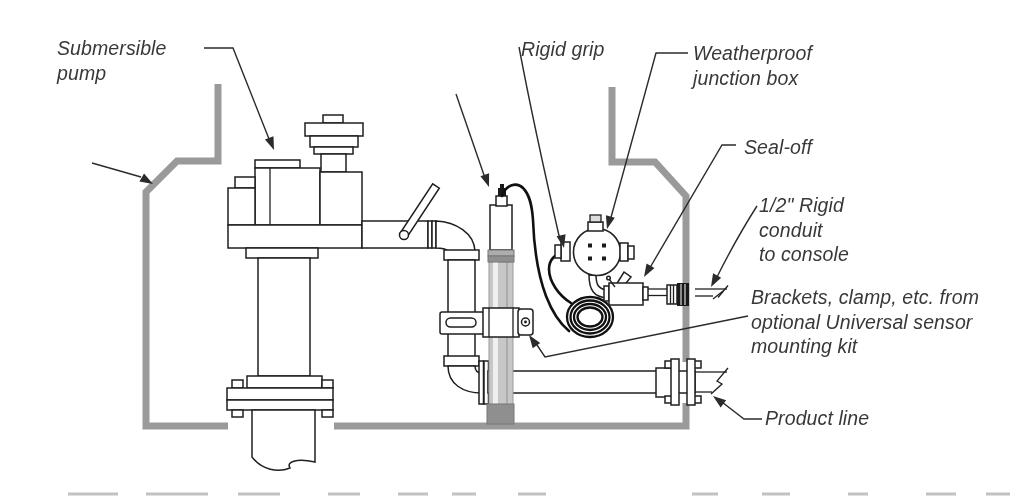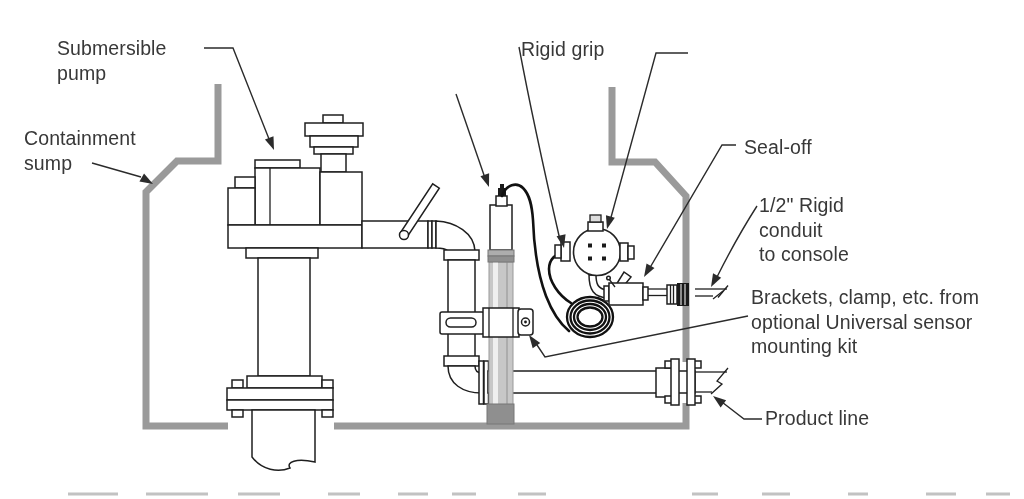--- a/index.html
+++ b/index.html
@@ -3,21 +3,21 @@
 <meta charset="utf-8">
 <style>
   html,body{margin:0;padding:0;background:#fff;}
   #stage{
     position:relative;width:1024px;height:499px;background:#fff;overflow:hidden;
     font-family:"Liberation Sans", sans-serif;
   }
   #stage svg{position:absolute;left:0;top:0;}
   .callout{
     position:absolute;color:#383838;font-size:19.5px;line-height:24.5px;
-    white-space:pre-line;letter-spacing:.1px;
+    white-space:pre-line;letter-spacing:.1px;font-style:italic;
   }
   
   .ln{fill:#ffffff;stroke:#1f1f1f;stroke-width:1.5;}
   .ln-thin{fill:none;stroke:#1f1f1f;stroke-width:1.3;}
   .dark{fill:#1a1a1a;stroke:none;}
   .wall{fill:none;stroke:#9a9a9a;stroke-width:7;stroke-linejoin:miter;}
   .leader{fill:none;stroke:#2b2b2b;stroke-width:1.4;}
   .arrowhead{fill:#2b2b2b;stroke:none;}
   .cord{fill:none;stroke:#111;stroke-width:2.6;stroke-linecap:round;}
   .coil{fill:none;stroke:#111;stroke-width:2.3;}
@@ -228,23 +228,23 @@
     <rect x="692" y="492.5" width="26" height="3"></rect>
     <rect x="762" y="492.5" width="28" height="3"></rect>
     <rect x="848" y="492.5" width="20" height="3"></rect>
     <rect x="926" y="492.5" width="30" height="3"></rect>
     <rect x="986" y="492.5" width="24" height="3"></rect>
   </g>
 </svg>
 
 <div class="callout" style="left:57px;  top:36px;">Submersible
 pump</div>
-<div class="callout" style="left:24px;  top:126px;">Containment
-sump</div>
 <div class="callout" style="left:521px; top:37px;">Rigid grip</div>
+<div class="callout" style="left:693px; top:41px;">Weatherproof
+junction box</div>
 <div class="callout" style="left:738px; top:135px;margin-left:6px;">Seal-off</div>
 <div class="callout" style="left:759px; top:193px;">1/2" Rigid
 conduit
 to console</div>
 <div class="callout" style="left:751px; top:285px;">Brackets, clamp, etc. from
 optional Universal sensor
 mounting kit</div>
 <div class="callout" style="left:765px; top:406px;">Product line</div>
 
 </div>

